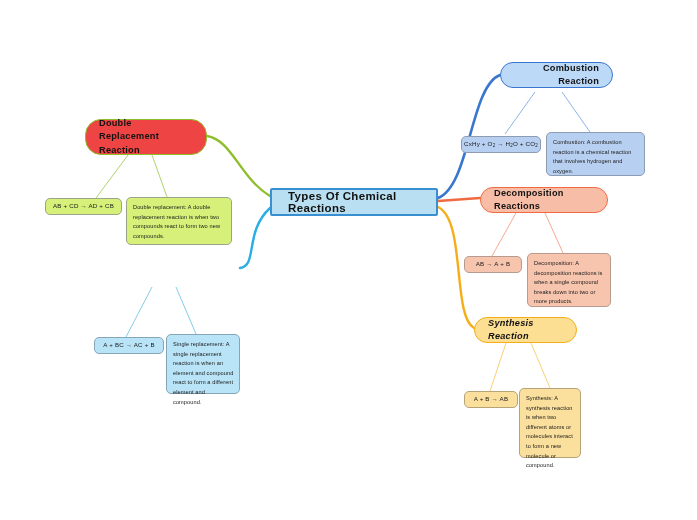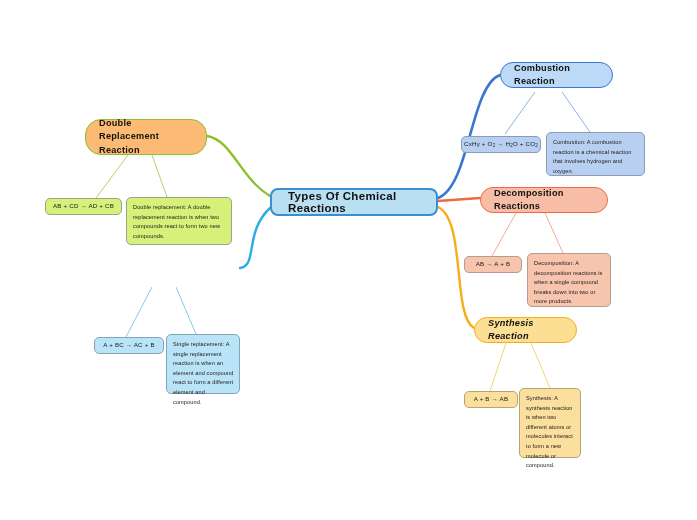--- a/index.html
+++ b/index.html
@@ -27,41 +27,41 @@
   }
   .node {
     position: absolute;
     box-sizing: border-box;
     display: flex;
     align-items: center;
     z-index: 5;
   }
   
   .central {
-    border-radius: 8px;
+    border-radius: 2px;
     border: 2px solid #3a8fd0;
     background: #b9dff2;
     padding: 12px 16px;
     justify-content: center;
     font-size: 11.5px;
     font-weight: bold;
     letter-spacing: .35px;
     color: #111111;
   }
   
   .branch {
     border-radius: 16px;
     padding: 0 13px;
     font-size: 9.2px;
     font-weight: bold;
     letter-spacing: .25px;
     color: #131313;
     line-height: 1.45;
   }
-  .branch.green  { background: #fdba74; border: 1.6px solid #8dbf2a; }
+  .branch.green  { background: #ef4444; border: 1.6px solid #8dbf2a; }
   .branch.cyan   { background: #bde6f7; border: 1.6px solid #2aaee4; }
   .branch.blue   { background: #bcd9f7; border: 1.6px solid #3a76cf; }
   .branch.salmon { background: #f8bda6; border: 1.6px solid #f06a41; }
   .branch.gold   { background: #fcdf93; border: 1.6px solid #f5ae1a; font-style: italic; }
 
   
   .leaf {
     border-radius: 5px;
     box-sizing: border-box;
     font-size: 5.6px;
@@ -132,21 +132,21 @@
     <span>Double replacement: A double replacement reaction is when two compounds react to form two new compounds.</span>
   </div>
 
   <div class="node leaf cyan formula" style="left:94px; top:337px; width:70px; height:17px;">
     <span>A + BC → AC + B</span>
   </div>
   <div class="leaf cyan desc" style="position:absolute; left:166px; top:334px; width:74px; height:60px;">
     <span>Single replacement: A single replacement reaction is when an element and compound react to form a different element and compound.</span>
   </div>
 
-  <div class="node branch blue" style="left:500px; top:62px; width:113px; height:26px;">
+  <div class="node branch blue" style="left:500px; top:62px; width:113px; height:26px;text-align:right;">
     <span>Combustion Reaction</span>
   </div>
   <div class="node leaf blue formula" style="left:461px; top:136px; width:80px; height:17px;">
     <span>CxHy + O<sub>2</sub> → H<sub>2</sub>O + CO<sub>2</sub></span>
   </div>
   <div class="leaf blue desc" style="position:absolute; left:546px; top:132px; width:99px; height:44px;">
     <span>Combustion: A combustion reaction is a chemical reaction that involves hydrogen and oxygen.</span>
   </div>
 
   <div class="node branch salmon" style="left:480px; top:187px; width:128px; height:26px;">

